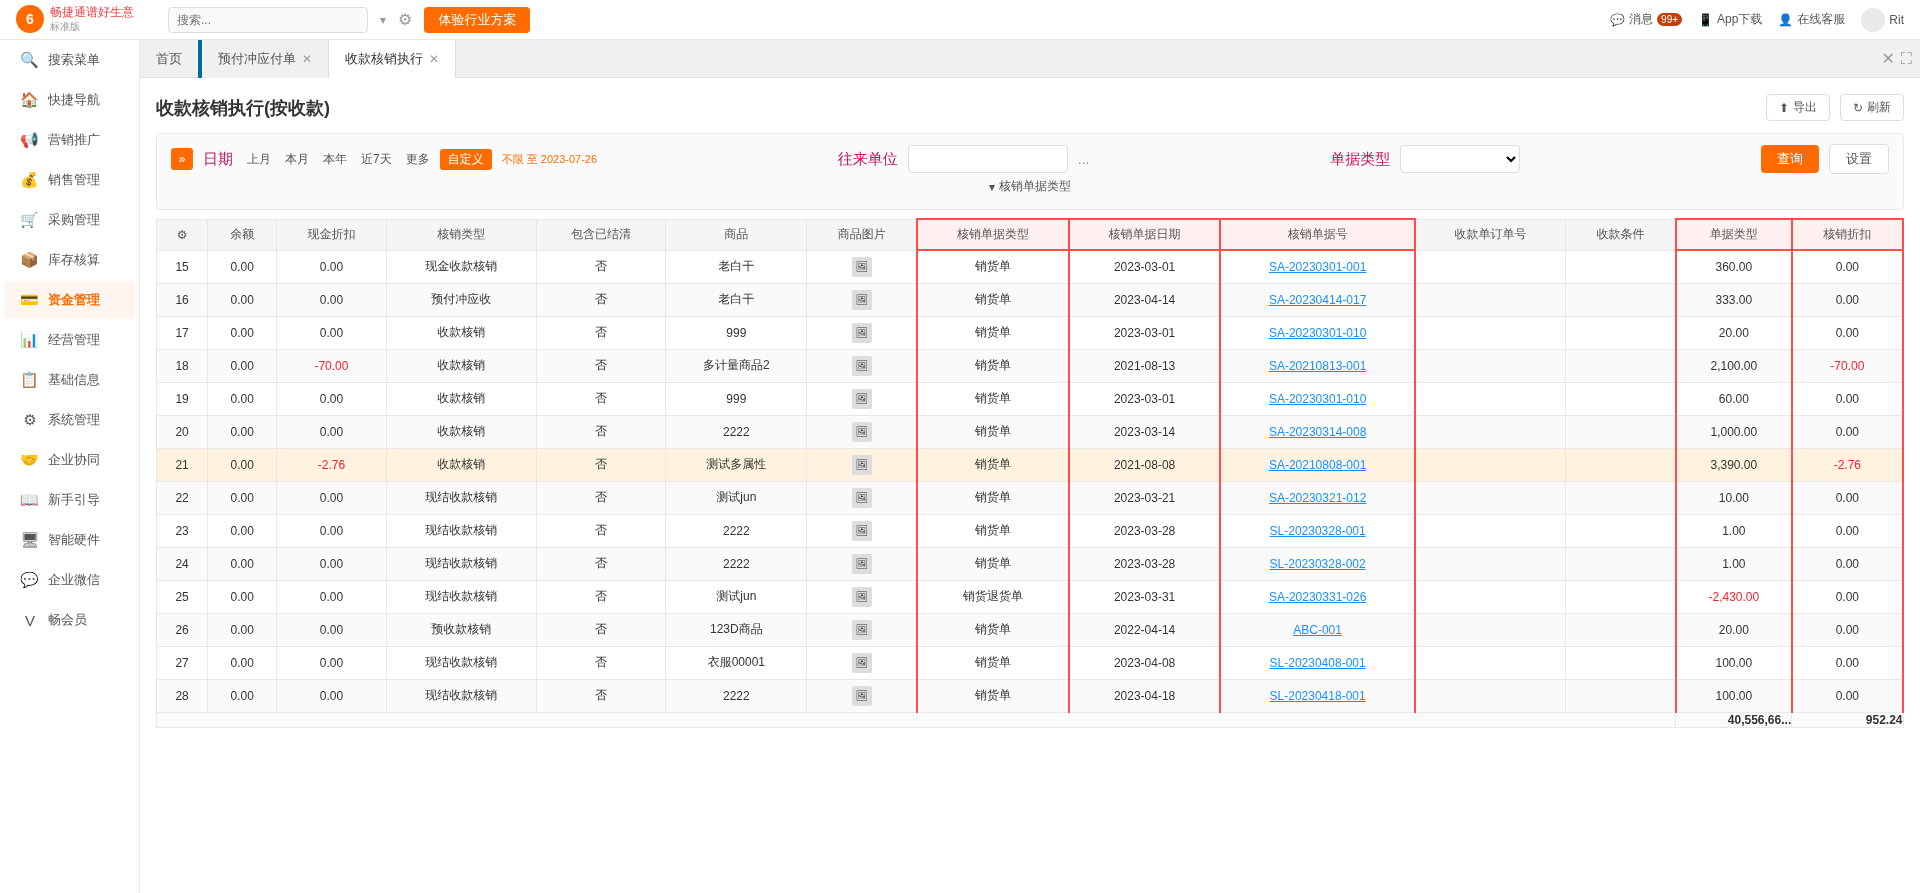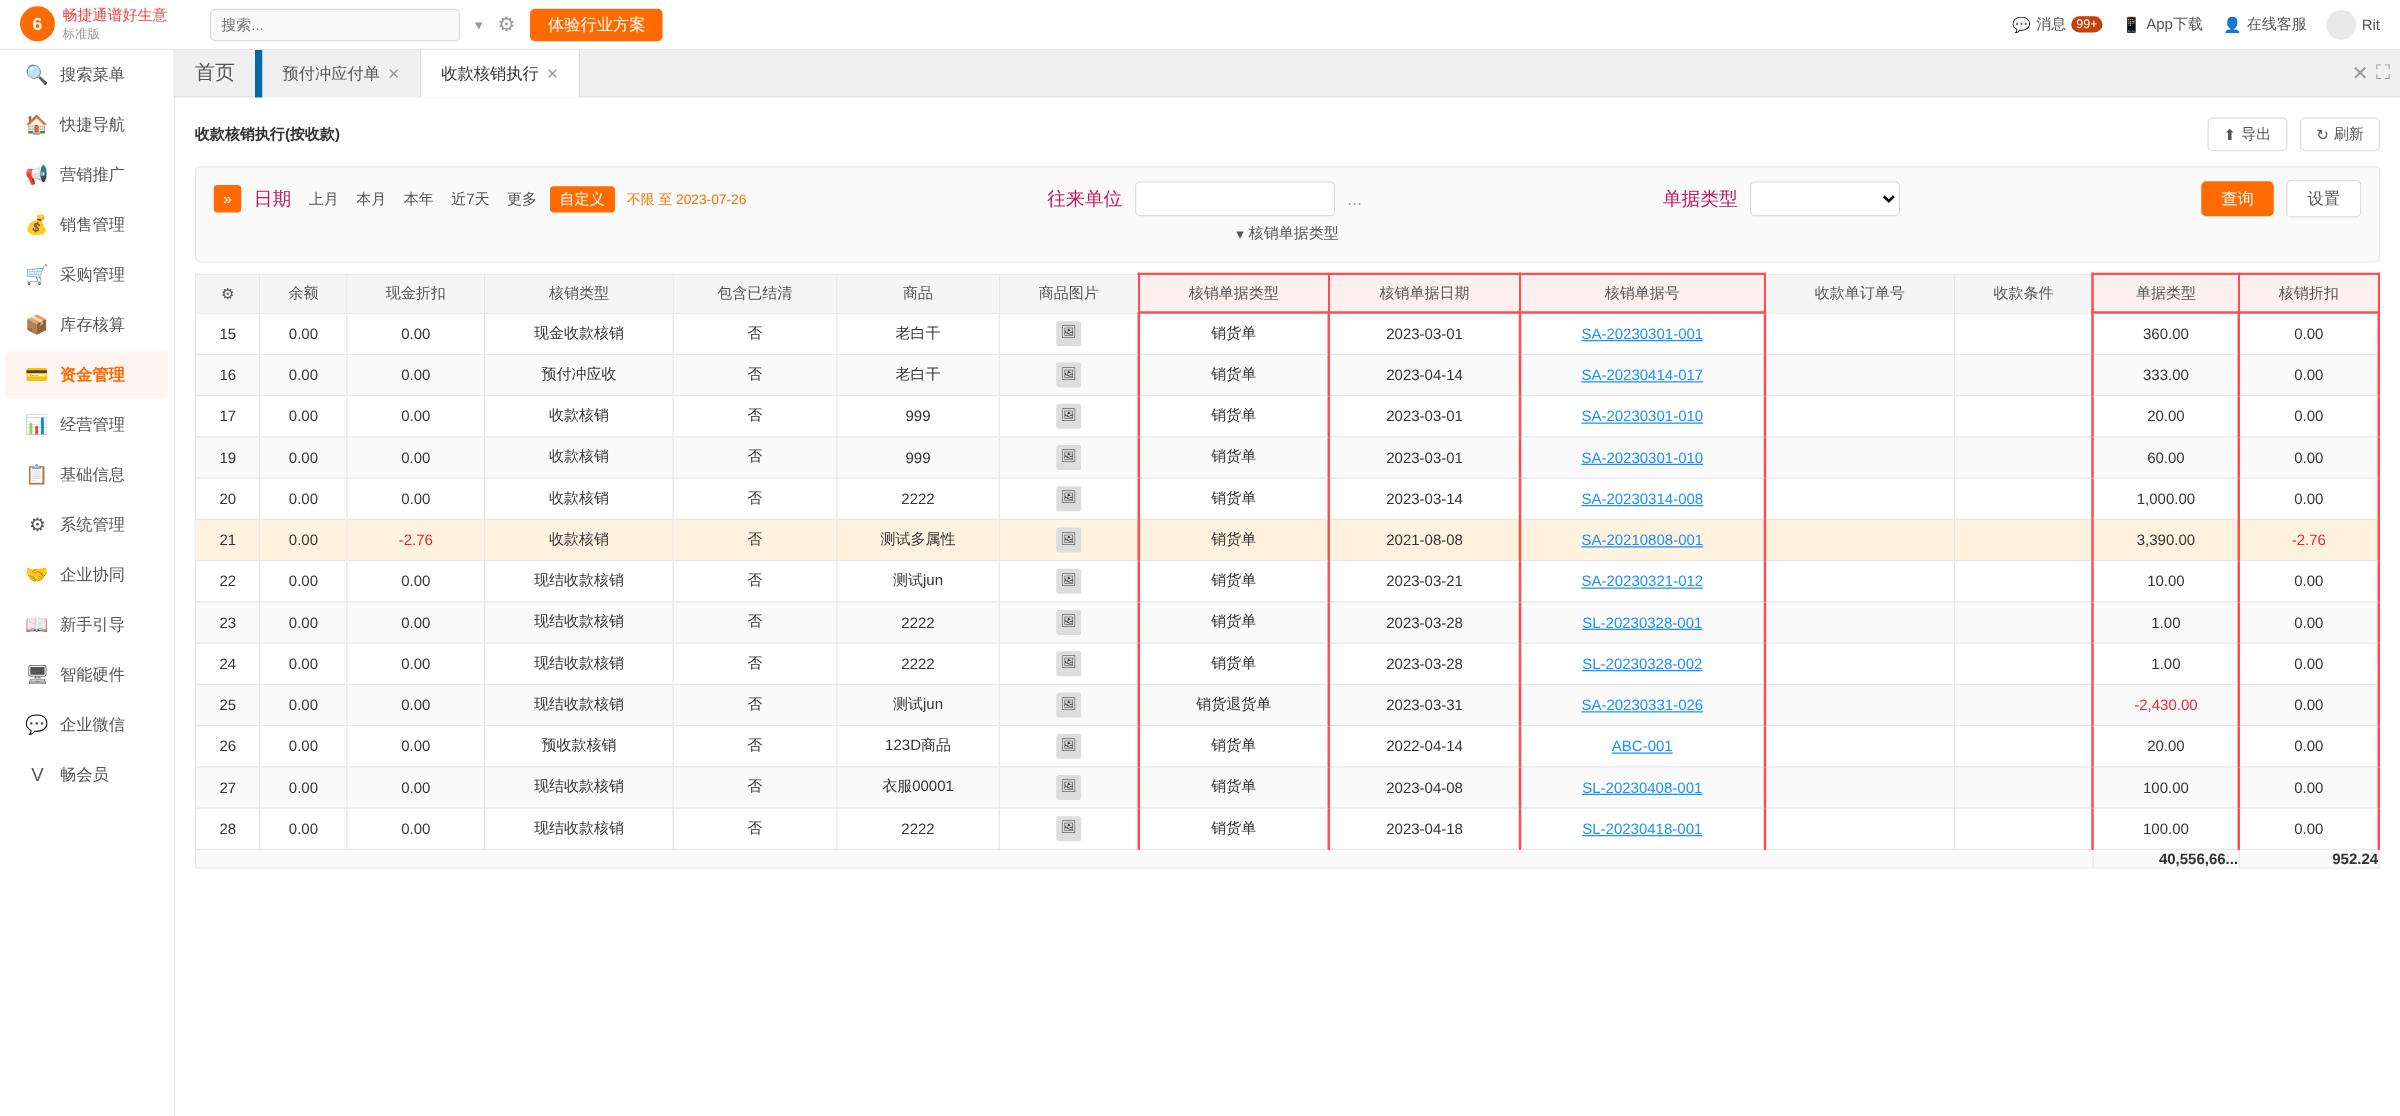--- a/index.html
+++ b/index.html
@@ -154,24 +154,24 @@
     .tab-close {
       font-size: 12px;
       color: #999;
       cursor: pointer;
     }
     .tab-home {
       padding: 0 16px;
       height: 52px;
       display: flex;
       align-items: center;
-      font-size: 16px;
+      font-size: 13px;
       color: #555;
       cursor: pointer;
-      border-right: 6px solid #0369a1;
+      border-right: 4px solid #0369a1;
     }
     .tab-bar-right {
       margin-left: auto;
       display: flex;
       align-items: center;
       gap: 6px;
       padding-right: 8px;
     }
     .tab-bar-icon-btn {
       cursor: pointer;
@@ -186,21 +186,21 @@
       overflow: auto;
       background: #fff;
     }
     .page-header {
       display: flex;
       align-items: center;
       justify-content: space-between;
       margin-bottom: 12px;
     }
     .page-title {
-      font-size: 12px;
+      font-size: 18px;
       font-weight: bold;
       color: #333;
     }
     .page-header-actions {
       display: flex;
       gap: 10px;
       align-items: center;
     }
     .btn-outline {
       display: flex;
@@ -597,20 +597,38 @@
   </td>
     <td style="border-left:2px solid #ff4d4f; border-right:2px solid #ff4d4f;">销货单</td>
     <td style="border-left:2px solid #ff4d4f; border-right:2px solid #ff4d4f;">2023-03-01</td>
     <td style="border-left:2px solid #ff4d4f; border-right:2px solid #ff4d4f;"><span class="text-link">SA-20230301-010</span></td>
     <td></td>
     <td></td>
     <td style="border-left:2px solid #ff4d4f; border-right:2px solid #ff4d4f; ">20.00</td>
     <td style="border-left:2px solid #ff4d4f; border-right:2px solid #ff4d4f; ">0.00</td>
   </tr>
               <tr>
+    <td>18</td>
+    <td>0.00</td>
+    <td style="color:#f5222d;">-70.00</td>
+    <td>收款核销</td>
+    <td>否</td>
+    <td>多计量商品2</td>
+    <td style="text-align:center;">
+    <span style="display:inline-block;width:20px;height:20px;background:#ddd;border-radius:2px;font-size:10px;line-height:20px;">🖼</span>
+  </td>
+    <td style="border-left:2px solid #ff4d4f; border-right:2px solid #ff4d4f;">销货单</td>
+    <td style="border-left:2px solid #ff4d4f; border-right:2px solid #ff4d4f;">2021-08-13</td>
+    <td style="border-left:2px solid #ff4d4f; border-right:2px solid #ff4d4f;"><span class="text-link">SA-20210813-001</span></td>
+    <td></td>
+    <td></td>
+    <td style="border-left:2px solid #ff4d4f; border-right:2px solid #ff4d4f; ">2,100.00</td>
+    <td style="border-left:2px solid #ff4d4f; border-right:2px solid #ff4d4f; color:#f5222d;">-70.00</td>
+  </tr>
+              <tr>
     <td>19</td>
     <td>0.00</td>
     <td style="">0.00</td>
     <td>收款核销</td>
     <td>否</td>
     <td>999</td>
     <td style="text-align:center;">
     <span style="display:inline-block;width:20px;height:20px;background:#ddd;border-radius:2px;font-size:10px;line-height:20px;">🖼</span>
   </td>
     <td style="border-left:2px solid #ff4d4f; border-right:2px solid #ff4d4f;">销货单</td>

